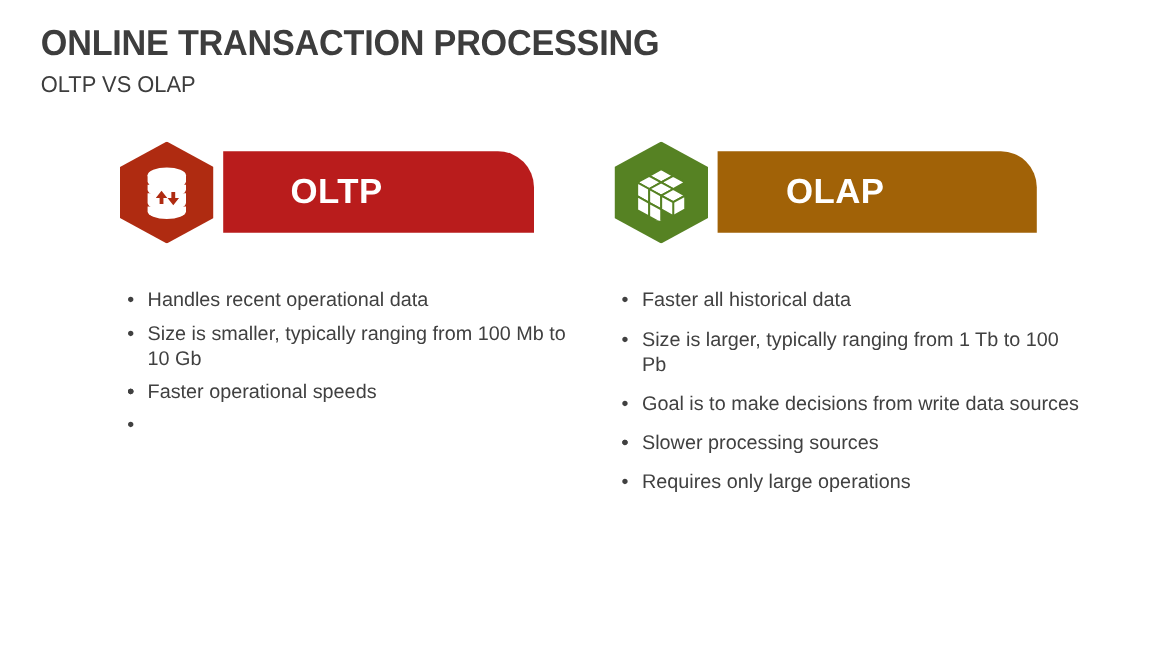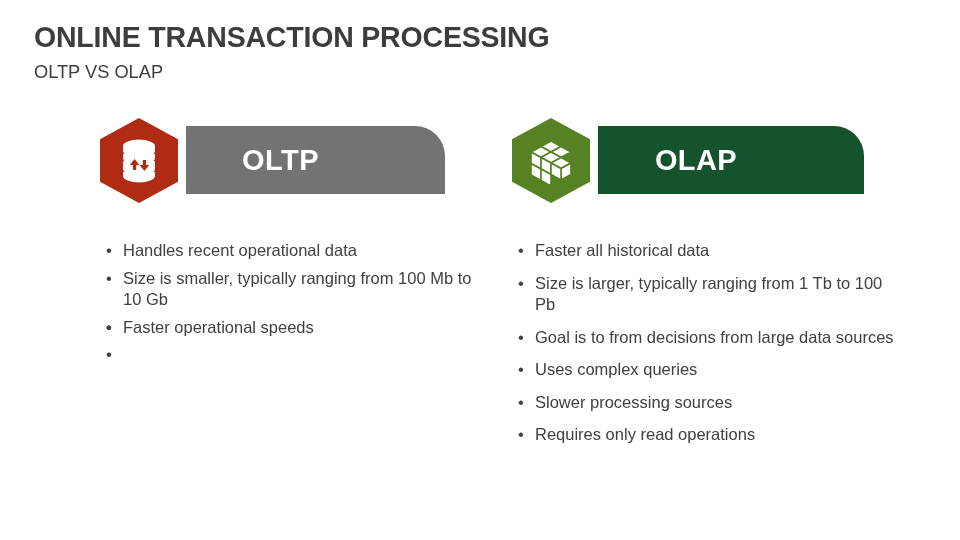--- a/index.html
+++ b/index.html
@@ -145,21 +145,21 @@
           <path d="M6 8 v5 a16 6.5 0 0 0 32 0 v-5 z" fill="#ffffff"></path>
           <path d="M6 16 v4 a16 6.5 0 0 0 32 0 v-4 z" fill="#ffffff"></path>
           <path d="M6 23 v8 a16 6.5 0 0 0 32 0 v-8 z" fill="#ffffff"></path>
           <path d="M6 34 v4 a16 6.5 0 0 0 32 0 v-4 z" fill="#ffffff"></path>
           <path d="M16 32 v-5 h-3.2 l4.8-6 4.8 6 h-3.2 v5 z" fill="#af2b11"></path>
           <path d="M25.8 22 v5 h-3.2 l4.8 6 4.8-6 h-3.2 v-5 z" fill="#af2b11"></path>
         </svg>
       </span>
     </div>
 
-    <div class="banner" style="background:#737373;">
+    <div class="banner" style="background:#b91c1c;">
       <span class="banner-label">OLTP</span>
     </div>
   </div>
 
   <ul class="bullets">
     <li class="bullet-item">
       <span class="bullet-dot">•</span>
       <span class="bullet-text">Handles recent operational data</span>
     </li>
     <li class="bullet-item">
@@ -202,44 +202,43 @@
             <polygon points="13,31 23,36.5 23,48 13,42.5"></polygon>
 
             <polygon points="23,25 33,19.5 43,25 33,30.5"></polygon>
             <polygon points="33,30.5 43,25 43,36.5 33,42"></polygon>
             <polygon points="23,25 33,30.5 33,42 23,36.5"></polygon>
           </g>
         </svg>
       </span>
     </div>
 
-    <div class="banner" style="background:#14532d;">
+    <div class="banner" style="background:#a16207;">
       <span class="banner-label">OLAP</span>
     </div>
   </div>
 
   <ul class="bullets">
     <li class="bullet-item">
       <span class="bullet-dot">•</span>
       <span class="bullet-text">Faster all historical data</span>
     </li>
     <li class="bullet-item">
       <span class="bullet-dot">•</span>
       <span class="bullet-text">Size is larger, typically ranging from 1 Tb to 100 Pb</span>
     </li>
     <li class="bullet-item">
       <span class="bullet-dot">•</span>
-      <span class="bullet-text">Goal is to from decisions from large data sources</span>
-    </li>
-    <li class="bullet-item">
-      <span class="bullet-dot">•</span>
-      <span class="bullet-text">Uses complex queries</span>
+      <span class="bullet-text">Goal is to make decisions from write data sources</span>
+    </li>
+    <li class="bullet-item">
+      <span class="bullet-dot">•</span>
     </li>
     <li class="bullet-item">
       <span class="bullet-dot">•</span>
       <span class="bullet-text">Slower processing sources</span>
     </li>
     <li class="bullet-item">
       <span class="bullet-dot">•</span>
-      <span class="bullet-text">Requires only read operations</span>
+      <span class="bullet-text">Requires only large operations</span>
     </li>
   </ul>
 </div>
 
 </body></html>

